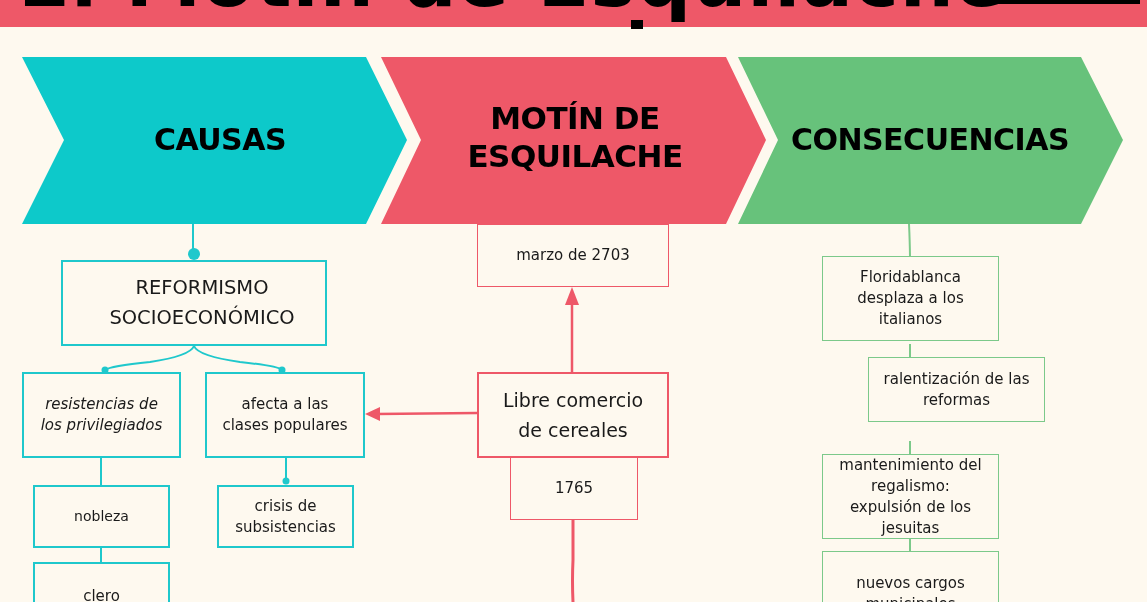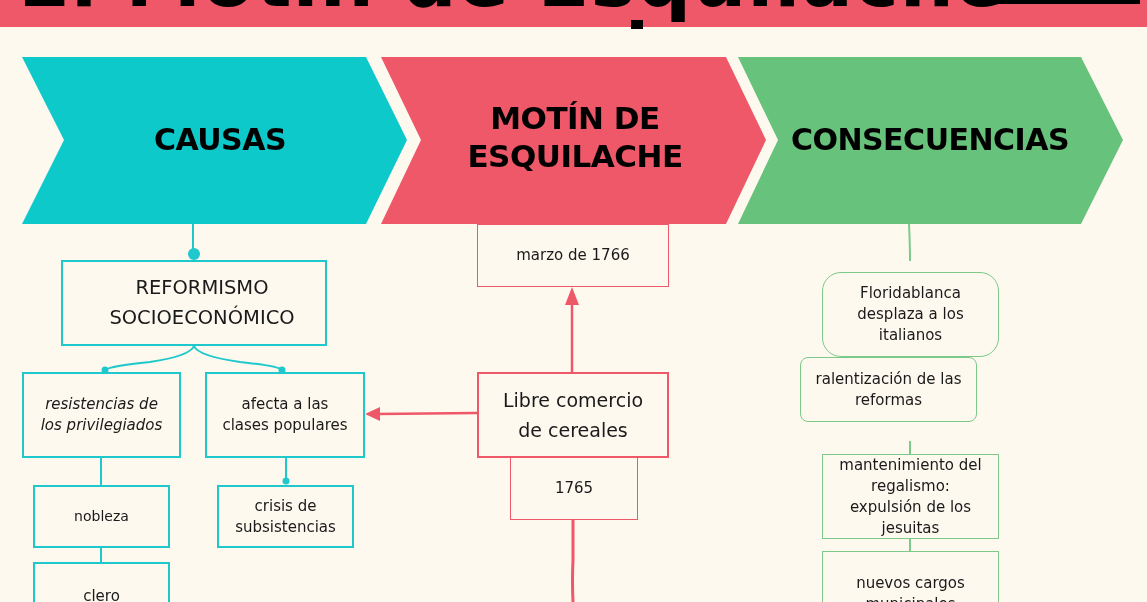--- a/index.html
+++ b/index.html
@@ -134,43 +134,43 @@
 </div>
 
 <div class="box cyan f15" style="left:217px; top:485px; width:137px; height:63px; font-size:15px;">
   <div>
     <span>crisis de</span>
     <span>subsistencias</span>
   </div>
 </div>
 
 <div class="box red f15" style="left:477px; top:224px; width:192px; height:63px; font-size:15px;">
-  <span>marzo de 1766</span>
+  <span>marzo de 2703</span>
 </div>
 
 <div class="box red-thick f20" style="left:477px; top:372px; width:192px; height:86px;">
   <div>
     <span>Libre comercio</span>
     <span>de cereales</span>
   </div>
 </div>
 
 <div class="box red f15" style="left:510px; top:457px; width:128px; height:63px; font-size:15px;">
   <span>1765</span>
 </div>
 
-<div class="box green f15" style="left:822px; top:272px; width:177px; height:85px; font-size:15px;border-radius:19px;">
+<div class="box green f15" style="left:822px; top:256px; width:177px; height:85px; font-size:15px;">
   <div>
     <span>Floridablanca</span>
     <span>desplaza a los</span>
     <span>italianos</span>
   </div>
 </div>
 
-<div class="box green f15" style="left:800px; top:357px; width:177px; height:65px; font-size:15px;border-radius:8px;">
+<div class="box green f15" style="left:868px; top:357px; width:177px; height:65px; font-size:15px;">
   <div>
     <span>ralentización de las</span>
     <span>reformas</span>
   </div>
 </div>
 
 <div class="box green f15" style="left:822px; top:454px; width:177px; height:85px; font-size:15px;">
   <div>
     <span>mantenimiento del</span>
     <span>regalismo:</span>

